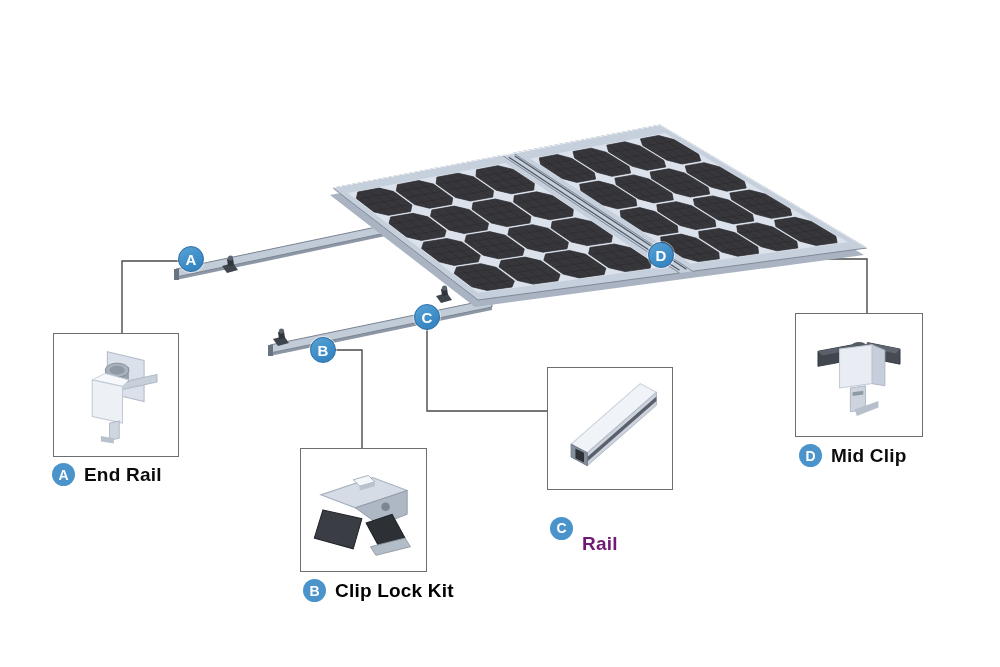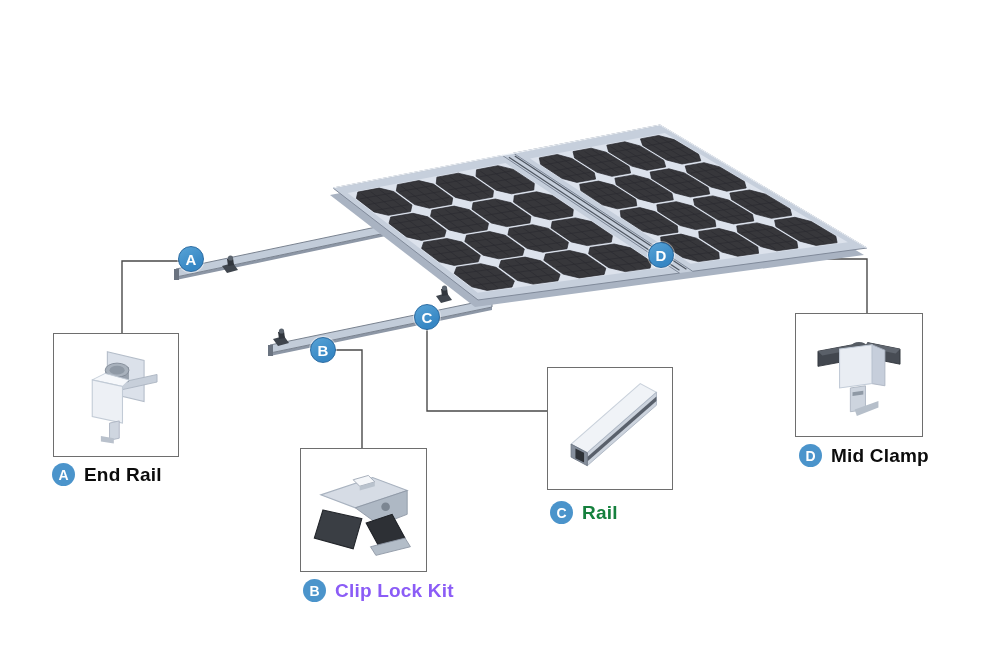--- a/index.html
+++ b/index.html
@@ -337,24 +337,24 @@
       <polygon points="46,82 68,74 68,80 48,88" fill="#b6bfca"></polygon>
     </svg>
   </div>
 
   <div class="comp-label" style="left:52px;top:463px">
     <span class="badge" style="background: rgb(75, 148, 203);">A</span>
     <span class="label-text" style="color: rgb(12, 12, 12);">End Rail</span>
   </div>
   <div class="comp-label" style="left:303px;top:579px">
     <span class="badge" style="background: rgb(75, 148, 203);">B</span>
-    <span class="label-text" style="color: #8b5cf6;">Clip Lock Kit</span>
+    <span class="label-text" style="color: #000000;">Clip Lock Kit</span>
   </div>
   <div class="comp-label" style="left:550px;top:501px">
     <span class="badge" style="background: rgb(75, 148, 203);">C</span>
-    <span class="label-text" style="color: #15803d;">Rail</span>
+    <span class="label-text" style="color: #701a75; margin-top: 32px;">Rail</span>
   </div>
   <div class="comp-label" style="left:799px;top:444px">
     <span class="badge" style="background: rgb(75, 148, 203);">D</span>
-    <span class="label-text" style="color: rgb(12, 12, 12);">Mid Clamp</span>
+    <span class="label-text" style="color: rgb(12, 12, 12);">Mid Clip</span>
   </div>
 
 </div>
 
 </body></html>

